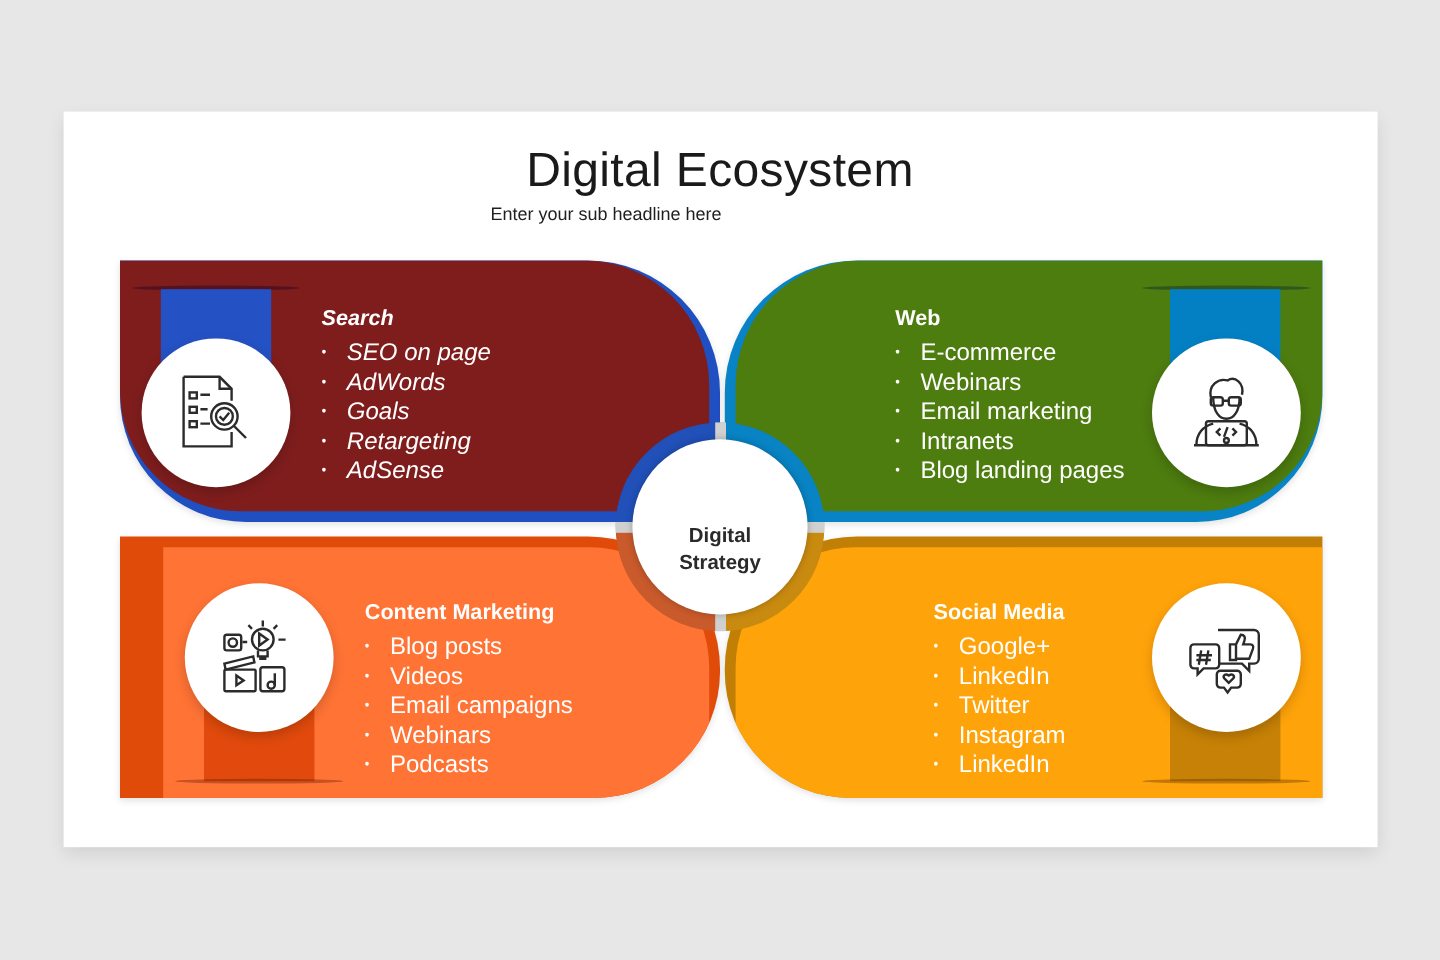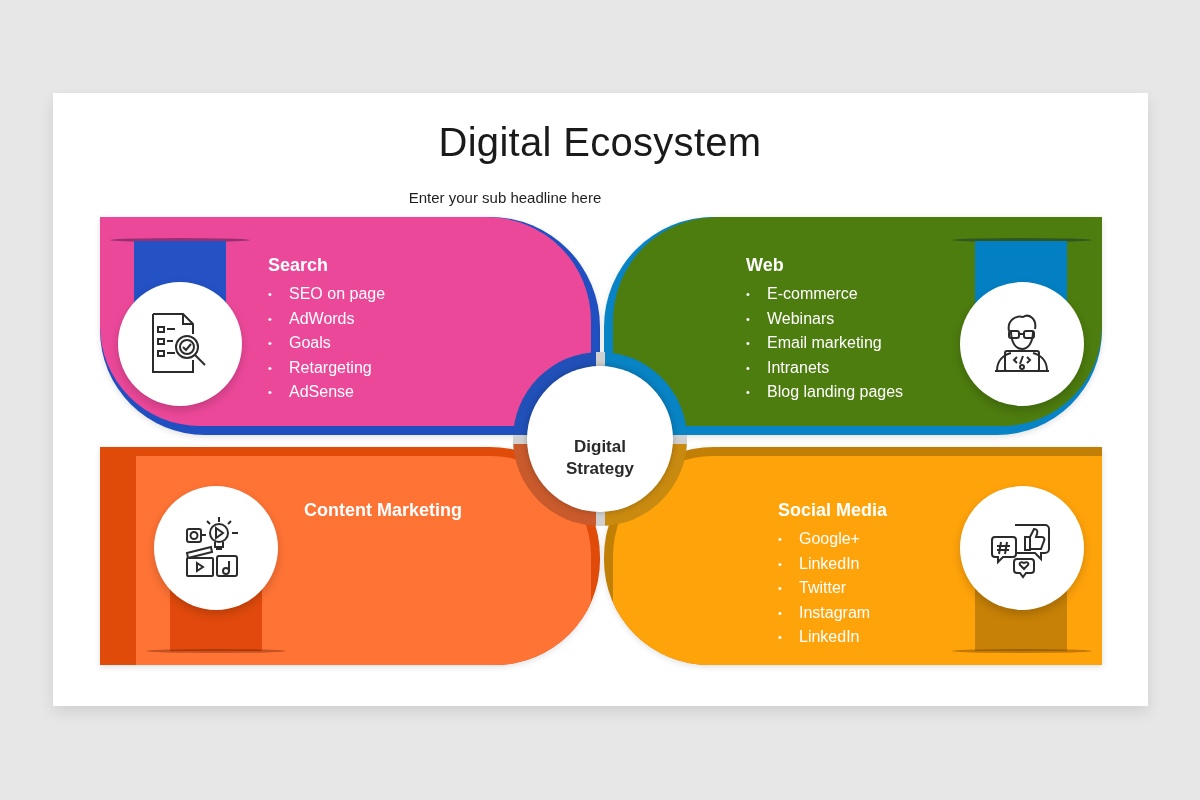--- a/index.html
+++ b/index.html
@@ -1,26 +1,26 @@
 <!DOCTYPE html>
 <html><head>
 <meta charset="utf-8">
 <style>
   html,body{margin:0;padding:0;}
   body{width:1200px;height:800px;background:#e8e7e8;position:relative;overflow:hidden;font-family:"Liberation Sans",sans-serif;}
   .slide{position:absolute;left:53px;top:93px;width:1095px;height:613px;background:#ffffff;box-shadow:0 6px 14px rgba(0,0,0,0.10);}
   .title{position:absolute;left:0;top:120px;width:1200px;text-align:center;font-size:40px;color:#1a1a1a;letter-spacing:0.3px;}
-  .subtitle{position:absolute;left:0;top:189px;width:1010px;text-align:center;font-size:15px;color:#1f1f1f;}
+  .subtitle{position:absolute;left:0;top:170px;width:1010px;text-align:center;font-size:15px;color:#1f1f1f;}
   .card{position:absolute;width:500px;height:218px;overflow:hidden;box-shadow:0 2px 6px rgba(0,0,0,0.12);}
   .card .inner{position:absolute;}
   .tl{left:100px;top:217px;border-top-right-radius:110px;}
   .tr{left:604px;top:217px;width:498px;border-top-left-radius:110px;}
   .bl{left:100px;top:447px;border-top-right-radius:110px;}
   .br{left:604px;top:447px;width:498px;border-top-left-radius:110px;}
-  .tl{background:#1f4fc0;} .tl .inner{left:0;top:0;right:9px;bottom:9px;background:#ec4899;border-top-right-radius:104px;border-bottom-left-radius:100px;}
+  .tl{background:#1f4fc0;} .tl .inner{left:0;top:0;right:9px;bottom:9px;background:#7f1d1d;border-top-right-radius:104px;border-bottom-left-radius:100px;font-style:italic;}
   .tl{border-bottom-left-radius:105px;}
   .tr{background:#0783c6;border-bottom-right-radius:105px;} .tr .inner{left:9px;top:0;right:0;bottom:9px;background:#4d7c0f;border-top-left-radius:104px;border-bottom-right-radius:100px;}
   .bl{background:#e04b0a;border-bottom-left-radius:0;border-bottom-right-radius:105px;} .bl .inner{left:0;top:9px;right:9px;bottom:0;background:#ff7335;border-top-right-radius:100px;margin-left:36px;}
   .br{background:#c27f05;border-bottom-right-radius:0;border-bottom-left-radius:105px;} .br .inner{left:9px;top:9px;right:0;bottom:0;background:#ffa30a;border-top-left-radius:100px;}
   .tab{position:absolute;width:92px;}
   .tl .tab{left:34px;top:24px;height:75px;background:#2451c4;}
   .tr .tab{right:35px;top:24px;height:75px;background:#0380c4;}
   .bl .tab{left:34px;top:110px;height:85px;background:#e14a0c;}
   .br .tab{right:35px;top:110px;height:85px;background:#c78106;}
   .shelf{position:absolute;width:140px;height:4px;border-radius:50%;}
@@ -33,21 +33,21 @@
   .tr .icon-circle{right:18px;top:65px;}
   .bl .icon-circle{left:18px;top:30px;}
   .br .icon-circle{right:18px;top:30px;}
   .content{position:absolute;color:#fff;}
   .tl .content{left:168px;top:38px;}
   .tr .content{left:133px;top:38px;}
   .bl .content{left:168px;top:44px;}
   .br .content{left:133px;top:44px;margin-left:32px;}
   .content h3{margin:0 0 6px 0;font-size:18px;font-weight:bold;}
   .content ul{list-style:none;margin:0;padding:0;}
-  .content li{font-size:16px;height:24.5px;line-height:24.5px;position:relative;padding-left:21px;}
+  .content li{font-size:20px;height:24.5px;line-height:24.5px;position:relative;padding-left:21px;}
   .content li::before{content:"•";position:absolute;left:0;font-size:11px;}
   .hub-ring{position:absolute;left:513px;top:352px;width:174px;height:174px;border-radius:50%;overflow:hidden;}
   .hub-ring .q{position:absolute;width:87px;height:87px;}
   .q1{left:0;top:0;background:#2050b8;} .q2{left:87px;top:0;background:#0883c4;}
   .q3{left:0;top:87px;background:#c85a2c;} .q4{left:87px;top:87px;background:#c98a10;}
   .hub-gap-h{position:absolute;left:513px;top:435px;width:174px;height:9px;background:#d0d0d0;}
   .hub-gap-v{position:absolute;left:596px;top:352px;width:9px;height:174px;background:#d0d0d0;}
   .hub{position:absolute;left:527px;top:366px;width:146px;height:146px;border-radius:50%;background:#fff;box-shadow:0 0 6px rgba(0,0,0,0.25);display:flex;align-items:center;justify-content:center;text-align:center;}
   .hub span{font-size:17px;font-weight:bold;color:#2a2a2a;line-height:22px;margin-top:37px;}
   svg{display:block;}
@@ -139,20 +139,27 @@
         <path d="M4 38l24-6l1 5l-24 6z"></path>
           <rect x="4" y="43" width="26" height="18" rx="1"></rect>
           <path d="M14 48l6 4l-6 4z"></path>
         <rect x="34" y="41" width="20" height="20" rx="2"></rect>
           <path d="M46 46v10"></path>
           <circle cx="43" cy="56" r="3"></circle>
       </svg>
     </div>
     <div class="content">
       <h3>Content Marketing</h3>
+      <ul>
+        <li>Blog posts</li>
+        <li>Videos</li>
+        <li>Email campaigns</li>
+        <li>Webinars</li>
+        <li>Podcasts</li>
+      </ul>
     </div>
   </div>
 </div>
 
 <div class="card br">
   <div class="inner">
     <div class="tab"></div>
     <div class="shelf"></div>
     <div class="icon-circle">
       <svg width="66" height="66" viewBox="0 0 66 66" fill="none" stroke="#2b2b2b" stroke-width="2">

